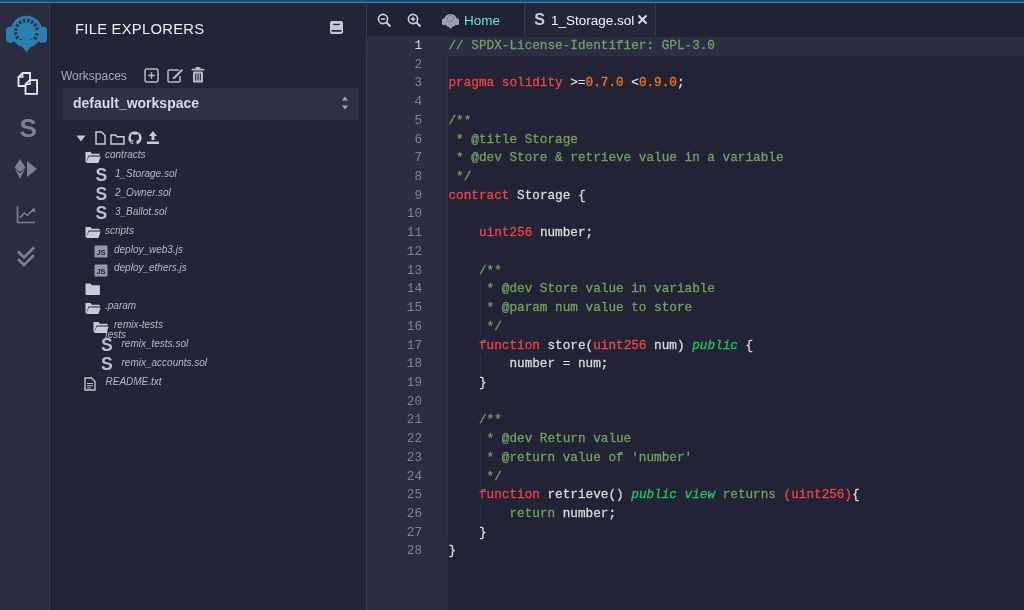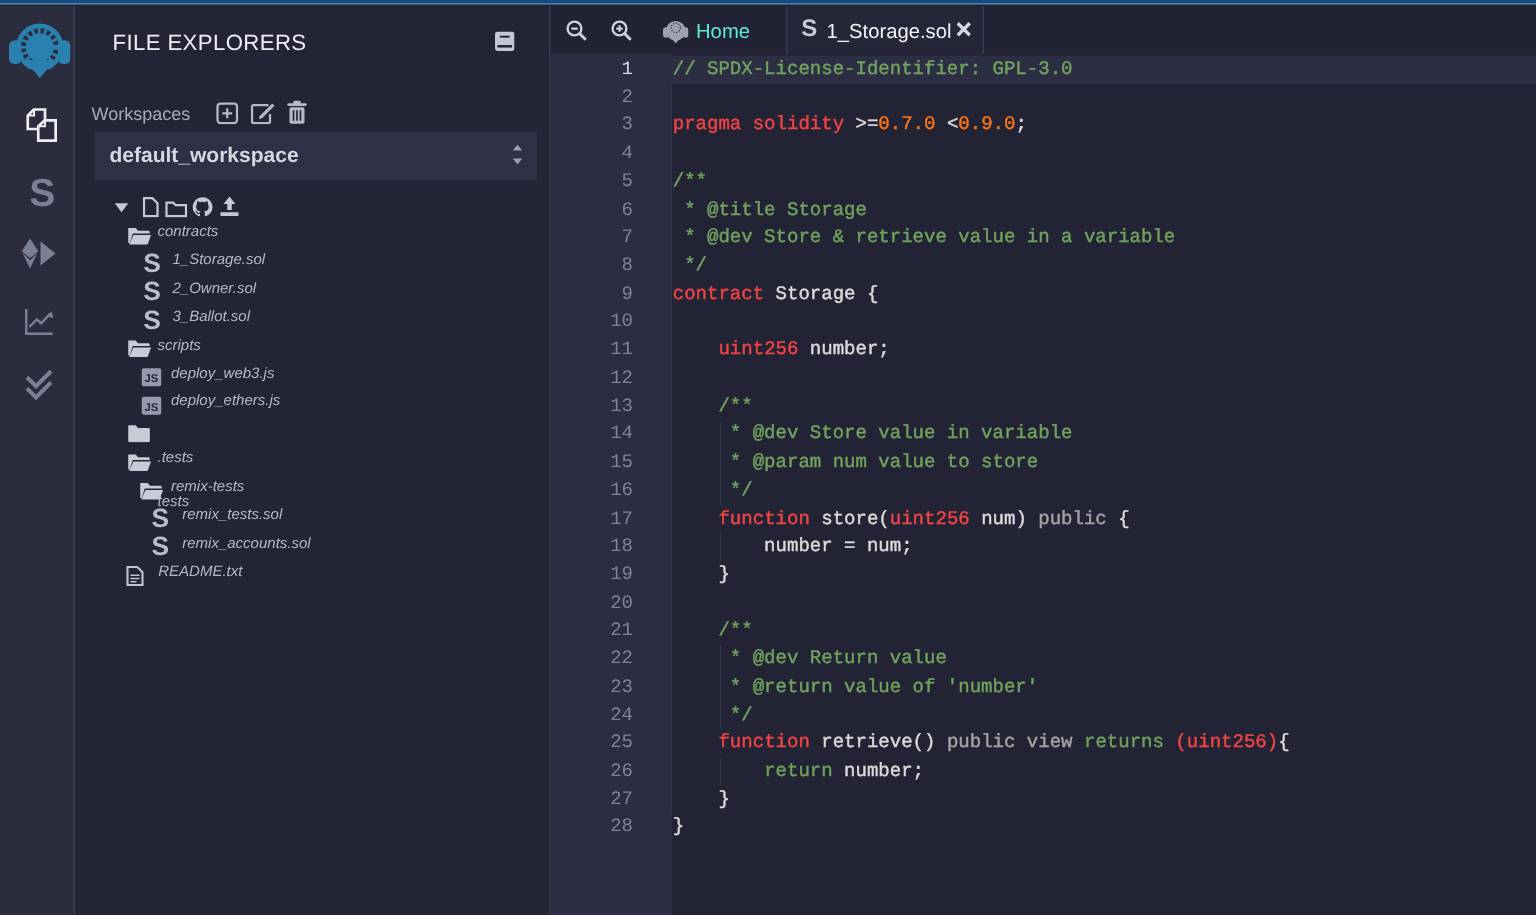--- a/index.html
+++ b/index.html
@@ -26,21 +26,21 @@
   #curline { left:367px; top:37px; width:657px; height:19px; background:#2c2e44; }
   #guide0 { left:447px; top:56px; width:1px; height:486px; background:#31334b; }
   .guide4 { left:480px; width:1px; background:#2e3046; }
   pre { font-family:"Liberation Mono", monospace; font-size:12.7px; line-height:18.72px; }
   #gutter { left:367px; top:37px; width:55px; text-align:right; color:#7e8398; }
   #gutter .a { color:#d5d9e6; }
   #code { left:448.5px; top:37px; color:#dadada; -webkit-text-stroke:0.3px; }
   .c { color:#71a15e; }  
   .k { color:#ef4444; }  
   .n { color:#f97316; }  
-  .t { color:#a3a3a3; }  
+  .t { color:#22c55e;font-style:italic; }  
   .g { color:#6da059; }
   .tabtext { font-size:13.5px; }
 </style>
 </head>
 <body>
 <div id="top" class="abs"></div>
 
 <div id="iconbar" class="abs"></div>
 
 <svg class="abs" style="left:6px; top:11px;" width="41" height="41" viewBox="0 0 44 44">
@@ -170,21 +170,21 @@
 </svg>
 <div class="abs treetext" style="left:114px; top:262.4px;">deploy_ethers.js</div>
 <svg class="abs" style="left:85px; top:283.3px;" width="15" height="12" viewBox="0 0 15 12">
   <path d="M0.5,0.5 h5 l1.5,1.8 h7 a0.9,0.9 0 0 1 0.9,0.9 V11 a0.9,0.9 0 0 1 -0.9,0.9 h-12.6 a0.9,0.9 0 0 1 -0.9,-0.9 Z" fill="#c8ccd8"></path>
 </svg>
 <div class="abs treetext" style="left:105px; top:281.3px;margin-top:48px;">tests</div>
 <svg class="abs" style="left:85px; top:301.7px;" width="16" height="13" viewBox="0 0 16 13">
   <path d="M0.5,1 h5 l1.5,1.8 h7 a0.8,0.8 0 0 1 0.8,0.8 v1 H3.5 L1.5,11 H0.5 Z" fill="#c8ccd8"></path>
   <path d="M3.9,5.6 H15.7 L13.4,12 H1.2 Z" fill="#c8ccd8"></path>
 </svg>
-<div class="abs treetext" style="left:105px; top:300.2px;">.tests</div>
+<div class="abs treetext" style="left:105px; top:300.2px;">.param</div>
 <svg class="abs" style="left:93px; top:320.6px;" width="16" height="13" viewBox="0 0 16 13">
   <path d="M0.5,1 h5 l1.5,1.8 h7 a0.8,0.8 0 0 1 0.8,0.8 v1 H3.5 L1.5,11 H0.5 Z" fill="#c8ccd8"></path>
   <path d="M3.9,5.6 H15.7 L13.4,12 H1.2 Z" fill="#c8ccd8"></path>
 </svg>
 <div class="abs treetext" style="left:114px; top:319.1px;">remix-tests</div>
 <div class="abs" style="left:101px; top:336.86px; width:11px; font-family:'Liberation Sans', sans-serif; font-weight:bold; font-size:17.6px; line-height:17.6px; color:#b9bdcc; text-align:center;">S</div>
 <div class="abs treetext" style="left:121.5px; top:338.0px;">remix_tests.sol</div>
 <div class="abs" style="left:101px; top:355.76px; width:11px; font-family:'Liberation Sans', sans-serif; font-weight:bold; font-size:17.6px; line-height:17.6px; color:#b9bdcc; text-align:center;">S</div>
 <div class="abs treetext" style="left:121.5px; top:356.9px;">remix_accounts.sol</div>
 <svg class="abs" style="left:84px; top:376.8px;" width="12" height="14" viewBox="0 0 12 14">

